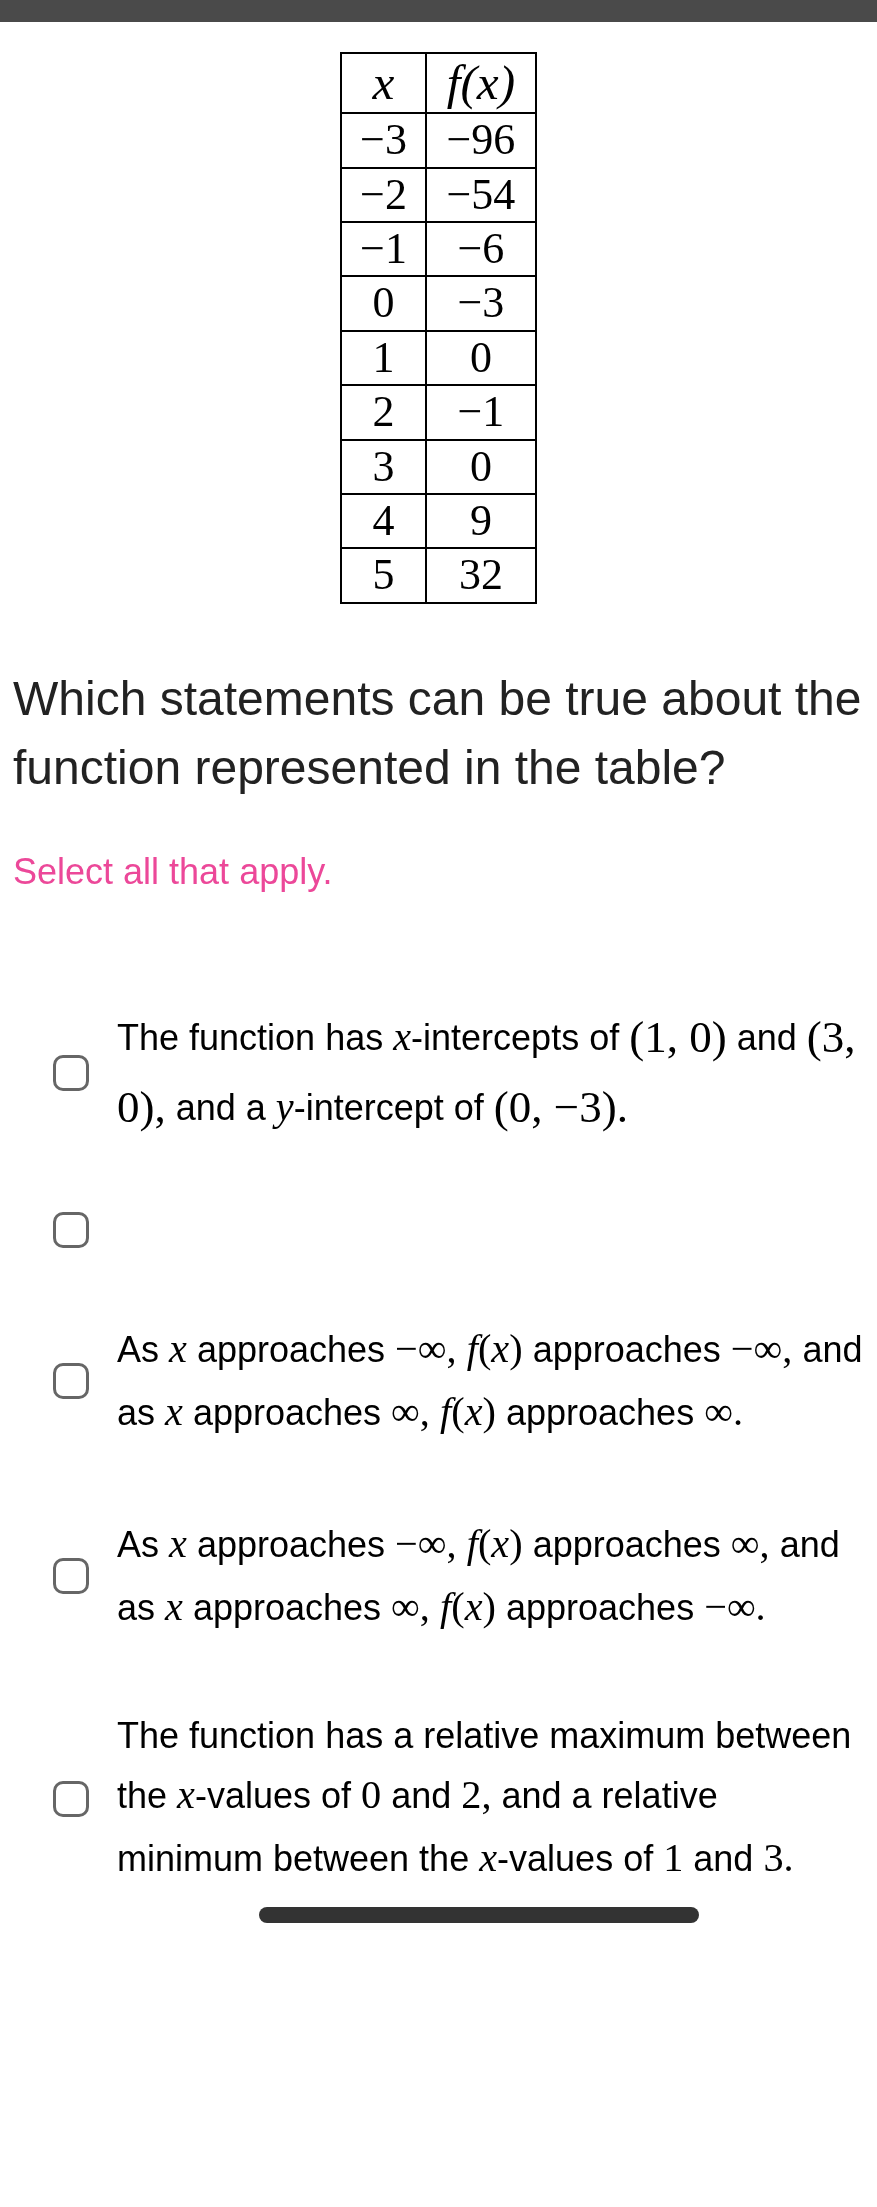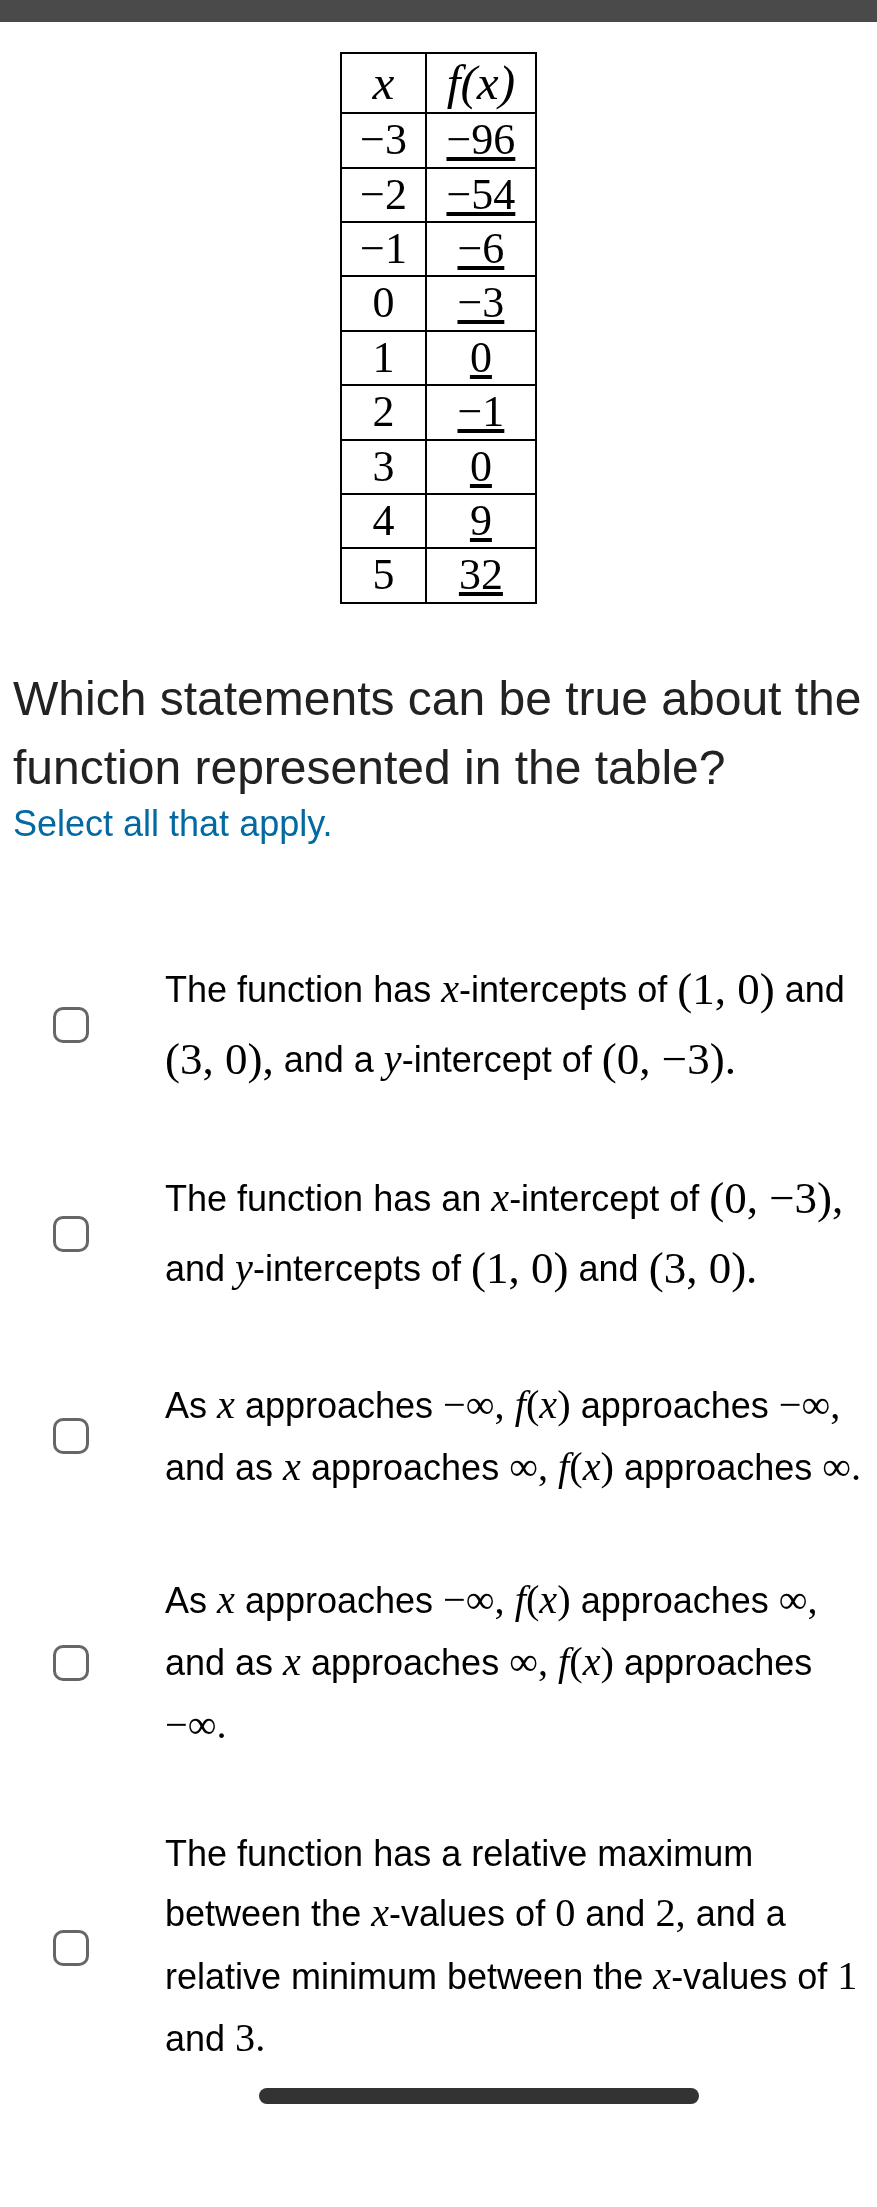--- a/index.html
+++ b/index.html
@@ -11,29 +11,28 @@
   table.func th, table.func td {
     border: 2px solid #000;
     font-family: "Times New Roman", Times, serif;
     font-size: 44px;
     text-align: center;
     padding: 2px 18px;
     line-height: 1.1;
     font-weight: normal;
   }
   table.func th { font-style: italic; }
-  table.func td.fx { min-width: 110px; text-decoration: underline; }
+  table.func td.fx { min-width: 110px; }
   .question { font-size: 48px; color: #222; line-height: 1.45; padding: 0 8px; }
-  .select-all { font-size: 36px; color: #0369a1; padding: 0 8px; }
+  .select-all { font-size: 36px; color: #ec4899; margin-top: 48px; padding: 0 8px; }
   .options { margin-top: 110px; padding: 0 8px 40px 8px; }
   .option {
     display: flex;
     align-items: flex-start;
     margin-bottom: 70px;
-    gap: 48px;
   }
   .option.last { margin-bottom: 0; justify-content: space-between; }
   .checkbox-wrap {
     flex: 0 0 auto;
     display: flex;
     align-items: center;
     align-self: center;
     padding-left: 40px;
     padding-right: 28px;
   }
@@ -129,25 +128,20 @@
         <span class="mp">(1, 0)</span><span> and </span><span class="mp">(3, 0),</span>
         <span> and a </span><span class="mi">y</span><span>-intercept of </span>
         <span class="mp">(0, −3).</span>
       </div>
     </div>
 
     <div class="option">
       <div class="checkbox-wrap">
         <div class="checkbox"></div>
       </div>
-      <div class="option-text">
-        <span>The function has an </span><span class="mi">x</span><span>-intercept of </span>
-        <span class="mp">(0, −3),</span><span> and </span><span class="mi">y</span><span>-intercepts of </span>
-        <span class="mp">(1, 0)</span><span> and </span><span class="mp">(3, 0).</span>
-      </div>
     </div>
 
     <div class="option">
       <div class="checkbox-wrap">
         <div class="checkbox"></div>
       </div>
       <div class="option-text">
         <span>As </span><span class="mi">x</span><span> approaches </span><span class="mn">−∞, </span>
         <span class="mi">f</span><span class="mn">(</span><span class="mi">x</span><span class="mn">)</span>
         <span> approaches </span><span class="mn">−∞,</span><span> and as </span><span class="mi">x</span><span> approaches </span><span class="mn">∞, </span>

